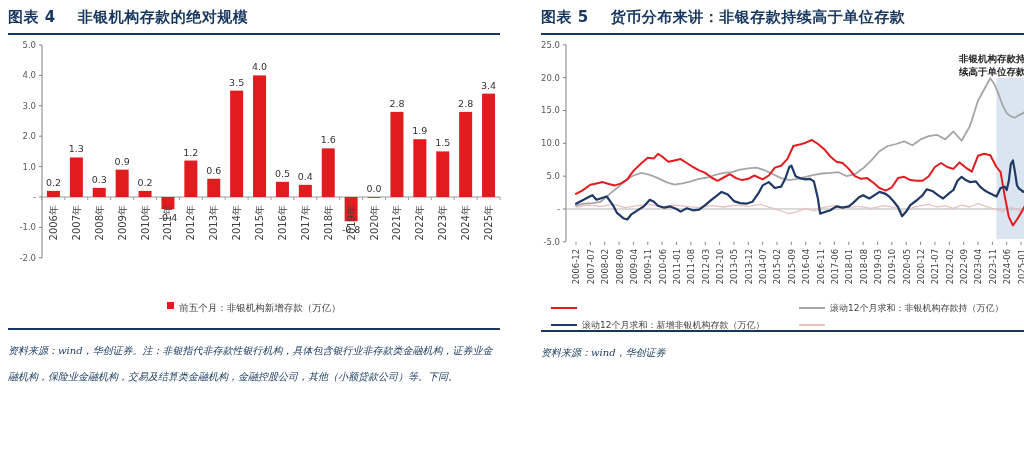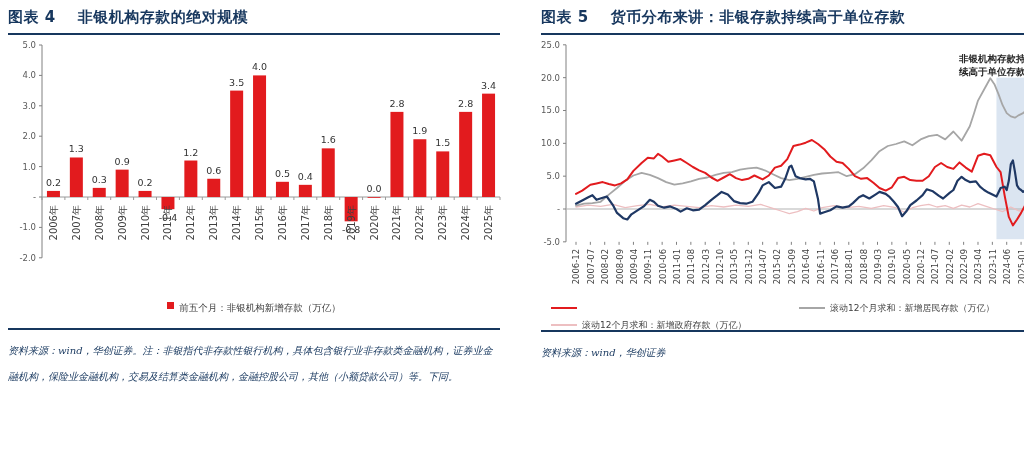--- a/index.html
+++ b/index.html
@@ -245,24 +245,27 @@
     <div class="annotation">
       <div>非银机构存款持</div>
       <div>续高于单位存款</div>
     </div>
     <div class="line-legend">
       <div class="li">
         <span class="sw" style="background: rgb(226, 27, 30); height: 2px;"></span>
       </div>
       <div class="li">
         <span class="sw" style="background: rgb(166, 166, 166); height: 2px;"></span>
-        <span>滚动12个月求和：新增居民存款（万亿）</span>
+        <span>滚动12个月求和：非银机构存款持（万亿）</span>
+      </div>
+      <div class="li">
+        <span class="sw" style="background: rgb(31, 56, 100); height: 2.2px;"></span>
+        <span>滚动12个月求和：新增非银机构存款（万亿）</span>
       </div>
       <div class="li">
         <span class="sw" style="background: rgb(237, 191, 193); height: 2px;"></span>
-        <span>滚动12个月求和：新增政府存款（万亿）</span>
       </div>
     </div>
     <div class="bottom-rule"></div>
     <p class="source source-right">资料来源：wind，华创证券</p>
   </section>
 
 </div>
 
 </body></html>

